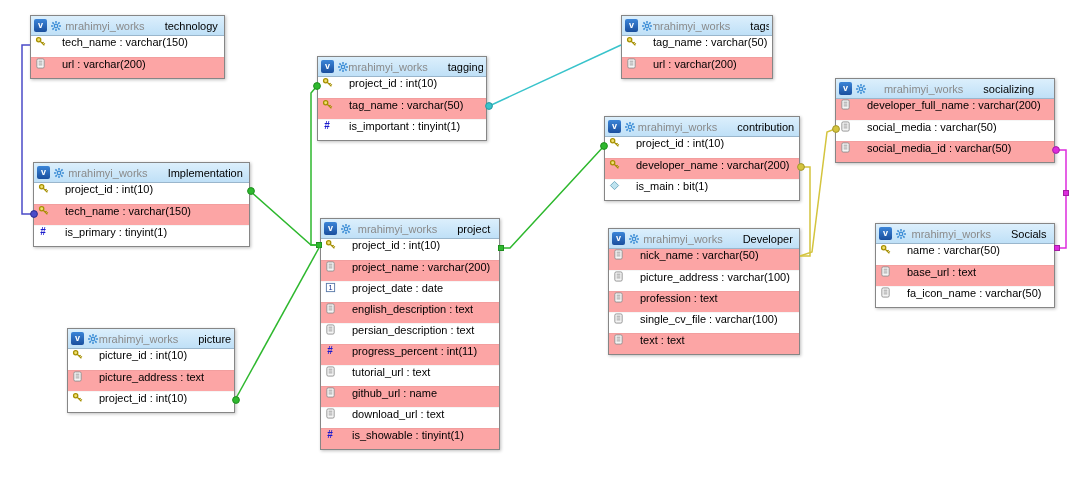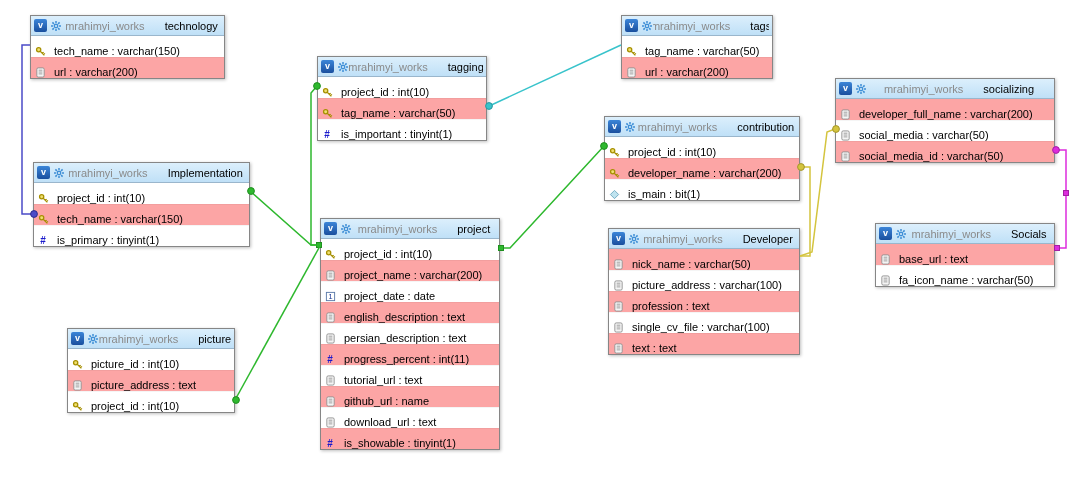--- a/index.html
+++ b/index.html
@@ -9,21 +9,21 @@
        box-shadow:1px 1px 3px rgba(0,0,0,.25);font-size:11px;}
   .tbl-header{height:20px;display:flex;align-items:center;box-sizing:border-box;
        background:linear-gradient(#dceffc,#bfe0f7);border-bottom:1px solid #9ab6cc;
        padding:0 3px;white-space:nowrap;overflow:hidden;}
   .badge{width:13px;height:13px;border-radius:2px;background:linear-gradient(#3b85d8,#1a4f9e);
        color:#fff;font-weight:bold;font-size:9px;line-height:13px;text-align:center;flex:0 0 13px;}
   .gear{flex:0 0 12px;margin-left:3px;display:flex;align-items:center;}
   .hdr-text{flex:1;display:flex;justify-content:center;align-items:center;gap:20px;overflow:hidden;}
   .schema{color:#8a8a8a;}
   .tname{color:#000;font-weight:normal;}
-  .row{height:21px;display:flex;align-items:flex-end;gap:8px;padding:0 4px 0 3px;
+  .row{height:21px;display:flex;align-items:flex-start;gap:16px;padding:0 4px 0 3px;
        box-sizing:border-box;white-space:nowrap;overflow:hidden;color:#000;}
   .row.shaded{background:#fca5a5;}
   .row + .row{border-top:1px solid rgba(0,0,0,0.04);}
   .cicon{flex:0 0 12px;display:flex;align-items:center;justify-content:center;}
   .num-glyph{color:#1a1acc;font-weight:bold;font-size:10px;font-family:"Liberation Sans",sans-serif;}
   #wires{position:absolute;left:0;top:0;width:1084px;height:487px;pointer-events:none;}
 </style>
 </head>
 <body>
 
@@ -429,20 +429,29 @@
           <svg width="12" height="12" viewBox="0 0 12 12">
             <path d="M6 1v2M6 9v2M1 6h2M9 6h2M2.4 2.4l1.5 1.5M8.1 8.1l1.5 1.5M9.6 2.4L8.1 3.9M3.9 8.1L2.4 9.6" stroke="#3f8fd6" stroke-width="1.5" fill="none"></path>
             <circle cx="6" cy="6" r="2.4" fill="#3f8fd6"></circle>
             <circle cx="6" cy="6" r="1" fill="#dff0fc"></circle>
           </svg>
         </span>
         <div class="hdr-text">
           <span class="schema">mrahimyi_works</span>
           <span class="tname">Socials</span>
         </div>
+      </div>
+      <div class="row">
+        <span class="cicon">
+          <svg width="11" height="11" viewBox="0 0 12 12">
+            <circle cx="4" cy="4" r="2.3" fill="#f0e070" stroke="#a68f00" stroke-width="1.4"></circle>
+            <path d="M5.7 5.7 L10.2 10.2 M8 8 L9.4 6.6 M9.4 9.4 L10.8 8" stroke="#a68f00" stroke-width="1.3" fill="none"></path>
+          </svg>
+        </span>
+        <span>name : varchar(50)</span>
       </div>
       <div class="row shaded">
         <span class="cicon">
           <svg width="11" height="11" viewBox="0 0 12 12">
             <rect x="2" y="1" width="8" height="10" rx="1.5" fill="#f5f5f5" stroke="#8f8f8f"></rect>
             <path d="M4 3.5h4M4 5.5h4M4 7.5h4" stroke="#9a9a9a" stroke-width="1"></path>
           </svg>
         </span>
         <span>base_url : text</span>
       </div>

